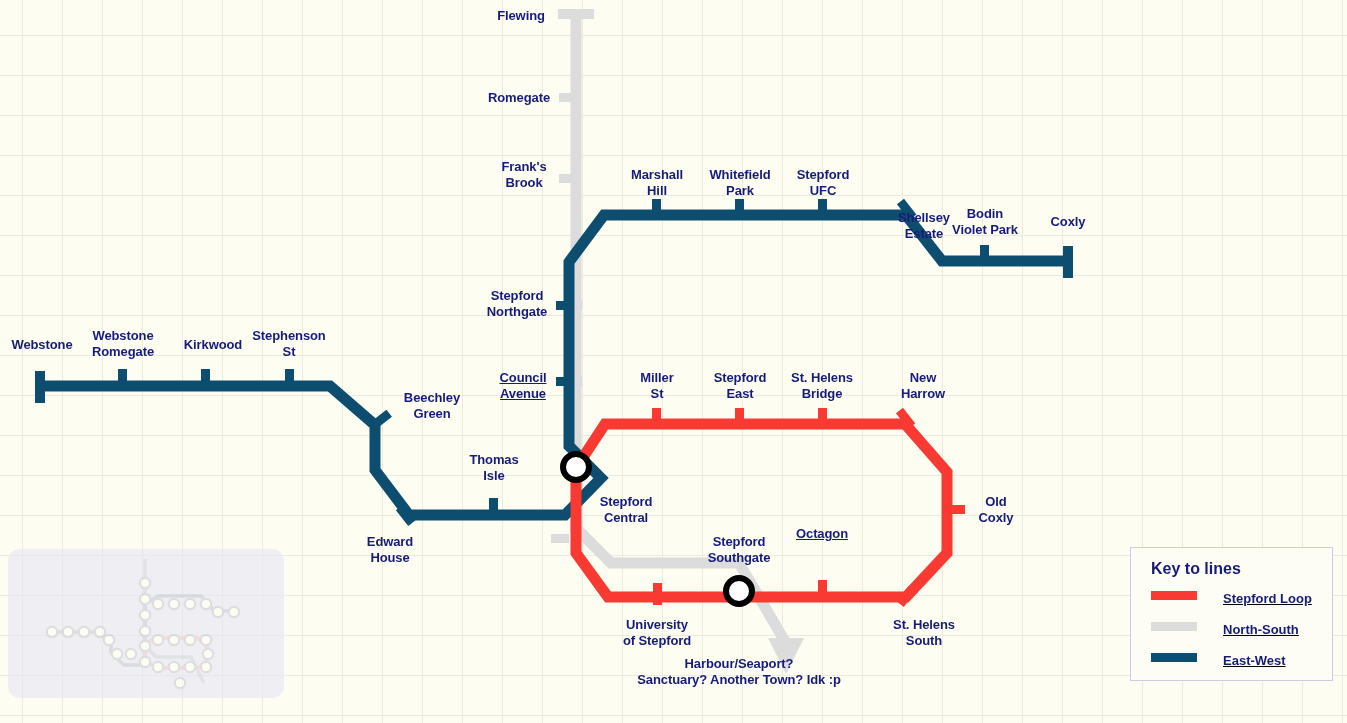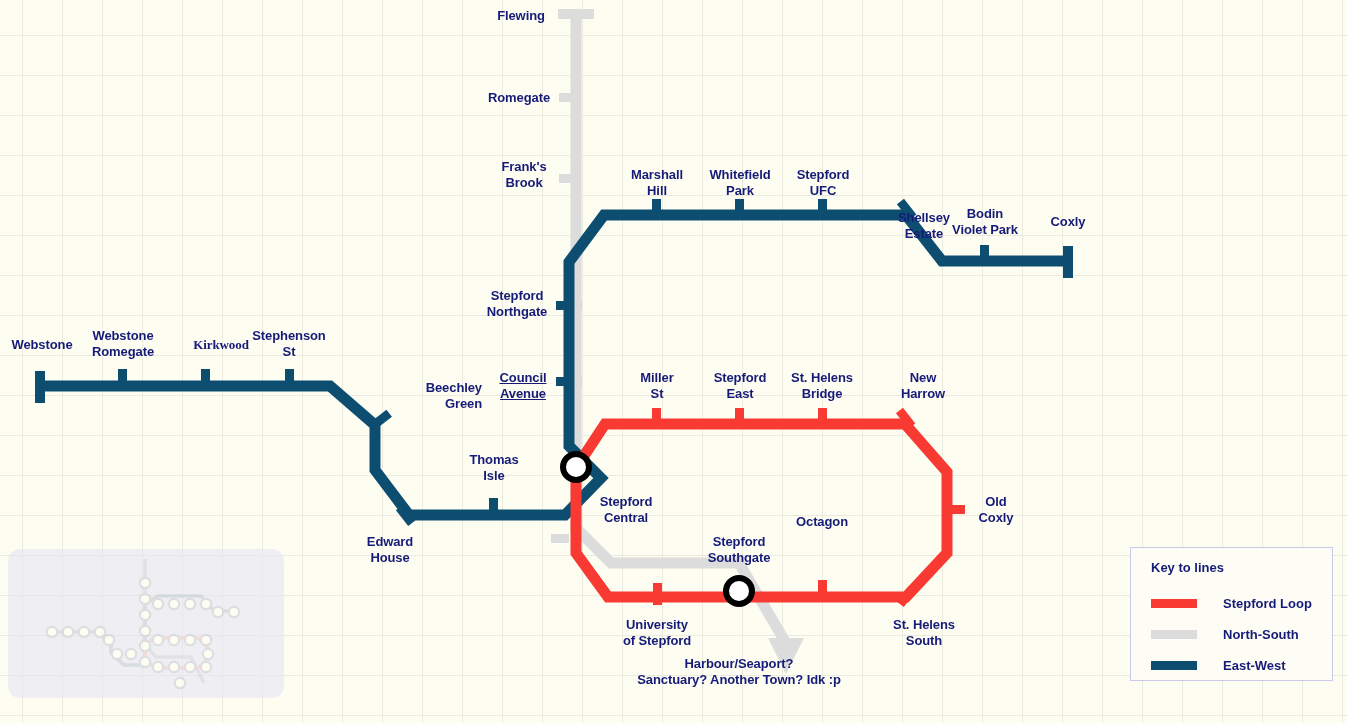--- a/index.html
+++ b/index.html
@@ -61,27 +61,27 @@
     width: 203px;
     height: 134px;
     background: #fdfdf5;
     border: 1px solid #c9cbe8;
     box-sizing: border-box;
     padding: 12px 0 0 20px;
   }
   #legend .legend-title {
     color: #161b78;
     font-weight: bold;
-    font-size: 13px;
+    font-size: 16px;
     margin-bottom: 13px;
   }
   #legend .legend-row {
     display: flex;
-    align-items: center;
     height: 31px;
+    text-decoration: underline;
   }
   #legend .legend-swatch {
     width: 46px;
     height: 9px;
     flex: 0 0 auto;
   }
   #legend .legend-text {
     color: #161b78;
     font-weight: bold;
     font-size: 13px;
@@ -191,25 +191,25 @@
   <div class="station-label" style="left:927px; top:206px; width:116px;">Bodin
 Violet Park</div>
   <div class="station-label" style="left:1030px; top:214px; width:76px;">Coxly</div>
 
   <div class="station-label" style="left:465px; top:288px; width:104px;">Stepford
 Northgate</div>
 
   <div class="station-label" style="left:0px; top:337px; width:84px;">Webstone</div>
   <div class="station-label" style="left:73px; top:328px; width:100px;">Webstone
 Romegate</div>
-  <div class="station-label" style="left:178px; top:337px; width:86px;font-family:Liberation Serif, serif;">Kirkwood</div>
+  <div class="station-label" style="left:170px; top:337px; width:86px;">Kirkwood</div>
   <div class="station-label" style="left:236px; top:328px; width:106px;">Stephenson
 St</div>
 
-  <div class="station-label" style="left:382px; top:380px; width:100px;text-align:right;">Beechley
+  <div class="station-label" style="left:382px; top:390px; width:100px;">Beechley
 Green</div>
   <div class="station-label" style="left:473px; top:370px; width:100px;text-decoration:underline;">Council
 Avenue</div>
 
   <div class="station-label" style="left:607px; top:370px; width:100px;">Miller
 St</div>
   <div class="station-label" style="left:690px; top:370px; width:100px;">Stepford
 East</div>
   <div class="station-label" style="left:772px; top:370px; width:100px;">St. Helens
 Bridge</div>
@@ -221,21 +221,21 @@
   <div class="station-label" style="left:578px; top:494px; width:96px;">Stepford
 Central</div>
   <div class="station-label" style="left:946px; top:494px; width:100px;">Old
 Coxly</div>
 
   <div class="station-label" style="left:340px; top:534px; width:100px;">Edward
 House</div>
 
   <div class="station-label" style="left:689px; top:534px; width:100px;">Stepford
 Southgate</div>
-  <div class="station-label" style="left:772px; top:514px; width:100px;">Octagon</div>
+  <div class="station-label" style="left:772px; top:526px; width:100px;text-decoration:underline;">Octagon</div>
 
   <div class="station-label" style="left:607px; top:617px; width:100px;">University
 of Stepford</div>
   <div class="station-label" style="left:874px; top:617px; width:100px;">St. Helens
 South</div>
   <div class="station-label" style="left:508px; top:656px; width:462px;">Harbour/Seaport?
 Sanctuary? Another Town? Idk :p</div>
 
   <div id="minimap">
     <svg width="276" height="149" viewBox="0 0 276 149">

